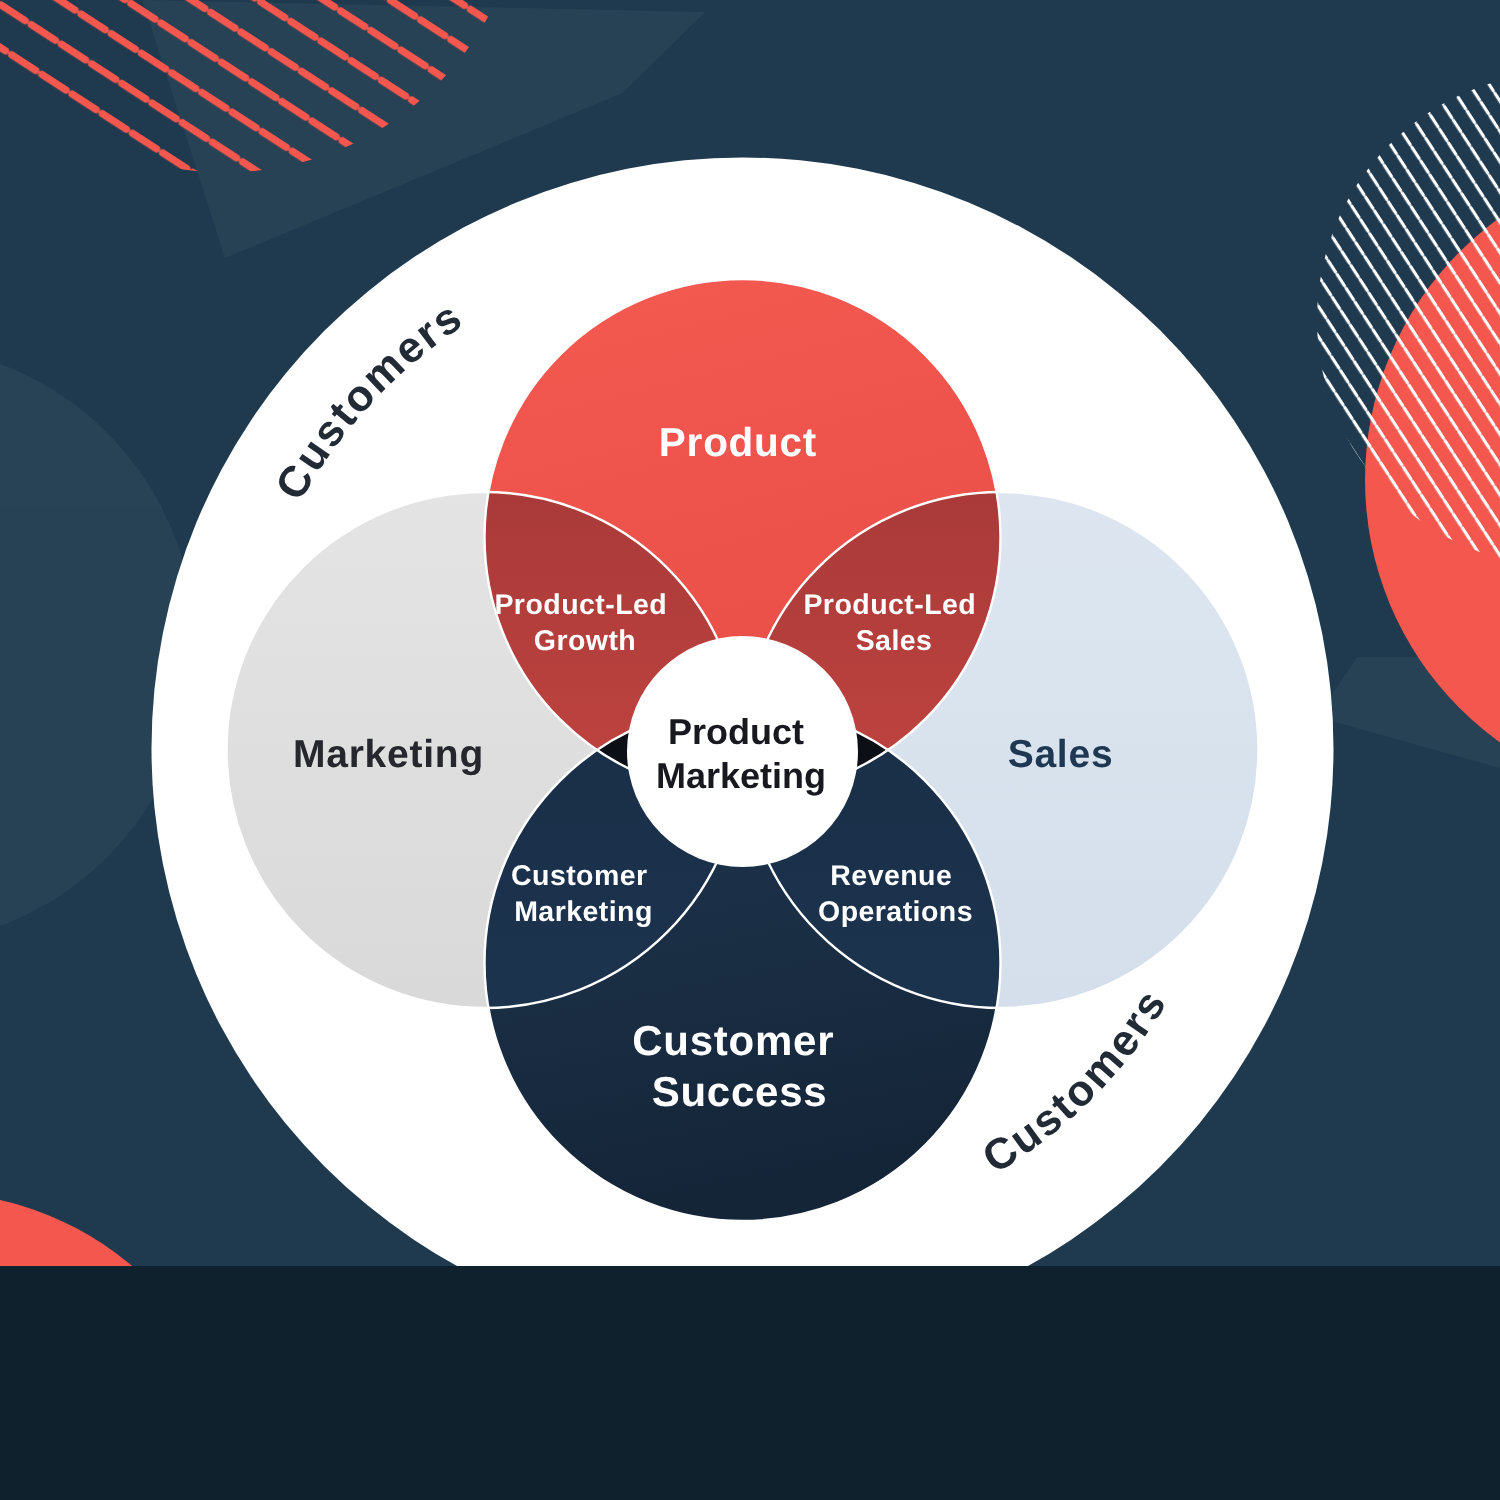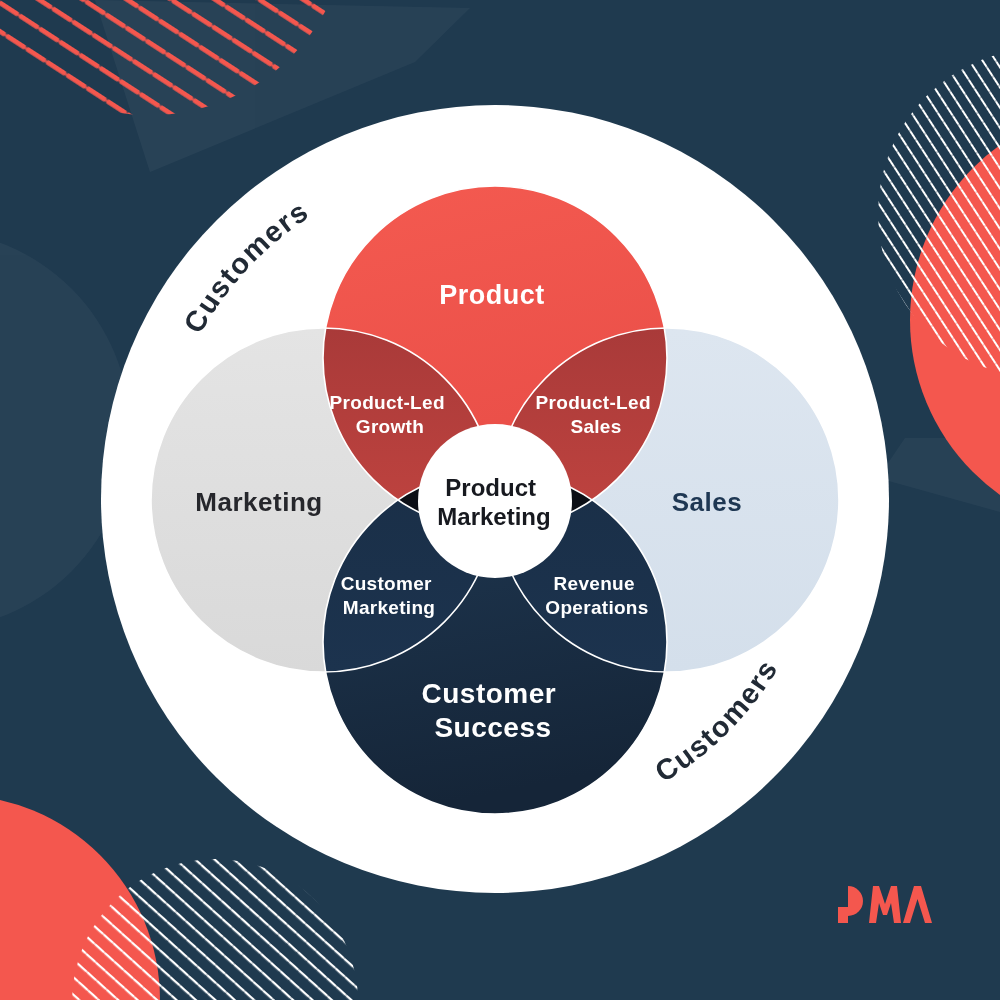--- a/index.html
+++ b/index.html
@@ -1,17 +1,17 @@
 <!DOCTYPE html>
 <html><head>
 <meta charset="utf-8">
 <style>
   html,body{margin:0;padding:0;background:#10212e;}
   .canvas{
-    position:relative;width:1000px;height:1000px;overflow:hidden;
+    position:relative;width:1000px;height:844px;overflow:hidden;
     font-family:"Liberation Sans","DejaVu Sans",sans-serif;
   }
   svg{position:absolute;left:0;top:0;display:block;}
   text{font-family:"Liberation Sans","DejaVu Sans",sans-serif;font-weight:bold;}
 </style>
 </head>
 <body>
 
 <div class="canvas">
 <svg width="1000" height="1000" viewBox="0 0 1000 1000">

